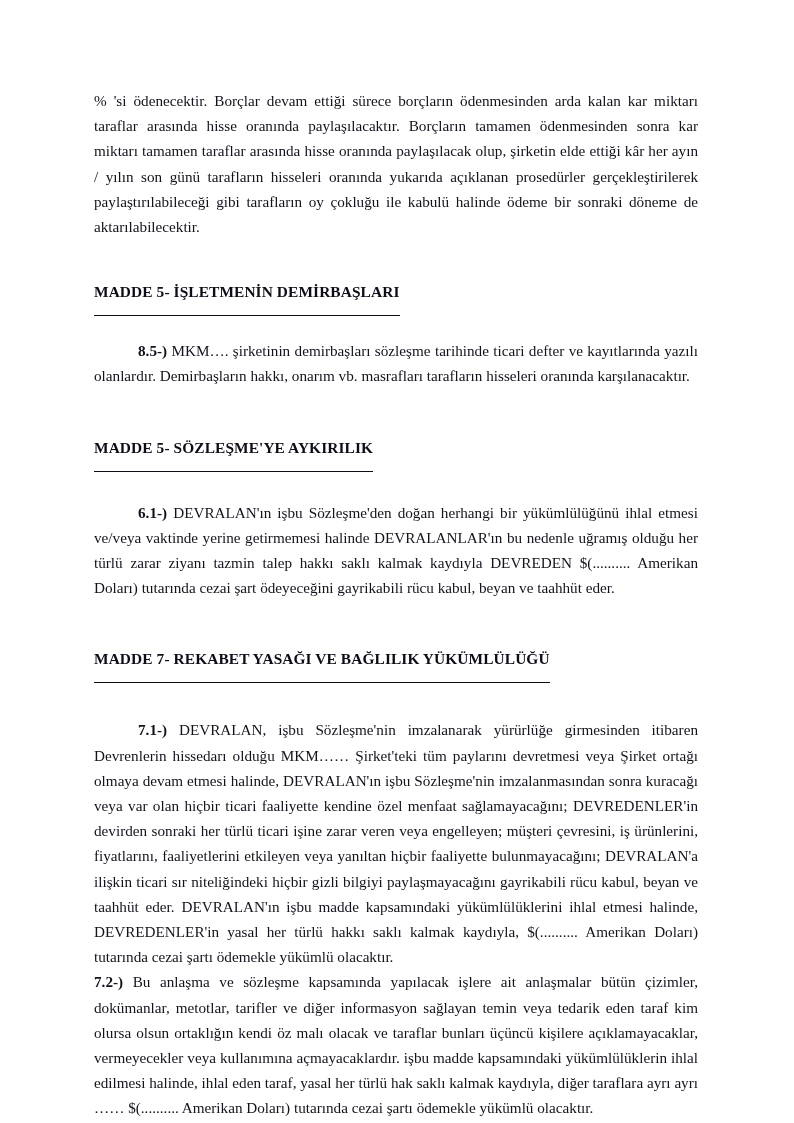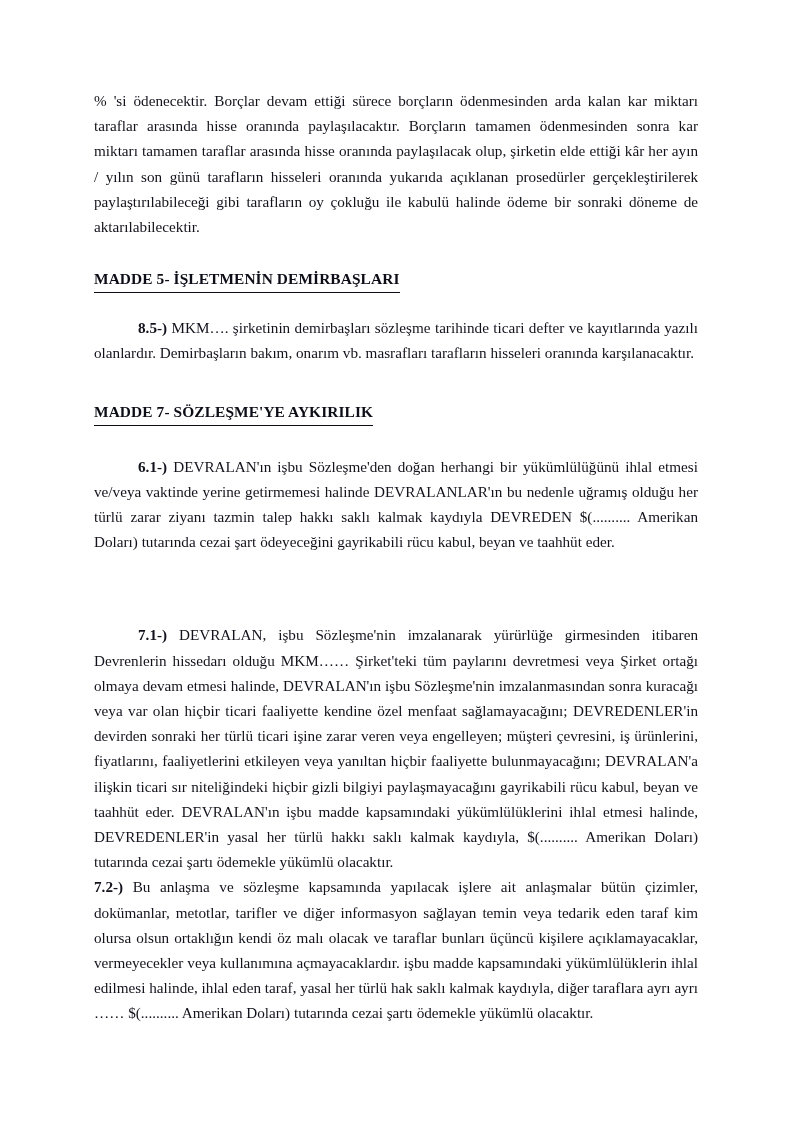--- a/index.html
+++ b/index.html
@@ -41,21 +41,22 @@
     margin: 0;
     font-size: 15.4px;
     line-height: 24px;
     font-weight: bold;
     color: #0d0d18;
     letter-spacing: 0.1px;
   }
   .heading .hd-text {
     display: inline-block;
     border-bottom: 1.6px solid #0d0d18;
-    padding-bottom: 1px;
+    padding-bottom: 11px;
+    margin-top: 13px;
   }
   .gap-md { height: 22px; }
   .gap-lg { height: 28px; }
   .gap-xl { height: 34px; }
   .lead { font-weight: bold; }
 </style>
 </head>
 <body>
 
 <div class="page">
@@ -63,32 +64,33 @@
 
     <p class="para">% 'si ödenecektir. Borçlar devam ettiği sürece borçların ödenmesinden arda kalan kar miktarı taraflar arasında hisse oranında paylaşılacaktır. Borçların tamamen ödenmesinden sonra kar miktarı tamamen taraflar arasında hisse oranında paylaşılacak olup, şirketin elde ettiği kâr her ayın / yılın son günü tarafların hisseleri oranında yukarıda açıklanan prosedürler gerçekleştirilerek paylaştırılabileceği gibi tarafların oy çokluğu ile kabulü halinde ödeme bir sonraki döneme de aktarılabilecektir.</p>
 
 
     <div class="gap-lg"></div>
 
     <div class="heading"><span class="hd-text">MADDE 5- İŞLETMENİN DEMİRBAŞLARI</span></div>
 
     <div class="gap-md"></div>
 
-    <p class="para indent"><span class="lead">8.5-)</span><span> MKM…. şirketinin demirbaşları sözleşme tarihinde ticari defter ve kayıtlarında yazılı olanlardır. Demirbaşların bakım, onarım vb. masrafları tarafların hisseleri oranında karşılanacaktır.</span></p>
+    <p class="para indent"><span class="lead">8.5-)</span><span> MKM…. şirketinin demirbaşları sözleşme tarihinde ticari defter ve kayıtlarında yazılı olanlardır. Demirbaşların hakkı, onarım vb. masrafları tarafların hisseleri oranında karşılanacaktır.</span></p>
 
     <div class="gap-xl"></div>
 
-    <div class="heading"><span class="hd-text">MADDE 7- SÖZLEŞME'YE AYKIRILIK</span></div>
+    <div class="heading"><span class="hd-text">MADDE 5- SÖZLEŞME'YE AYKIRILIK</span></div>
 
     <div class="gap-lg"></div>
 
     <p class="para indent"><span class="lead">6.1-)</span><span> DEVRALAN'ın işbu Sözleşme'den doğan herhangi bir yükümlülüğünü ihlal etmesi ve/veya vaktinde yerine getirmemesi halinde DEVRALANLAR'ın bu nedenle uğramış olduğu her türlü zarar ziyanı tazmin talep hakkı saklı kalmak kaydıyla DEVREDEN $(.......... Amerikan Doları) tutarında cezai şart ödeyeceğini gayrikabili rücu kabul, beyan ve taahhüt eder.</span></p>
 
     <div class="gap-xl"></div>
 
+    <div class="heading"><span class="hd-text">MADDE 7- REKABET YASAĞI VE BAĞLILIK YÜKÜMLÜLÜĞÜ</span></div>
 
     <div class="gap-xl"></div>
 
     <p class="para indent"><span class="lead">7.1-)</span><span> DEVRALAN, işbu Sözleşme'nin imzalanarak yürürlüğe girmesinden itibaren Devrenlerin hissedarı olduğu MKM…… Şirket'teki tüm paylarını devretmesi veya Şirket ortağı olmaya devam etmesi halinde, DEVRALAN'ın işbu Sözleşme'nin imzalanmasından sonra kuracağı veya var olan hiçbir ticari faaliyette kendine özel menfaat sağlamayacağını; DEVREDENLER'in devirden sonraki her türlü ticari işine zarar veren veya engelleyen; müşteri çevresini, iş ürünlerini, fiyatlarını, faaliyetlerini etkileyen veya yanıltan hiçbir faaliyette bulunmayacağını; DEVRALAN'a ilişkin ticari sır niteliğindeki hiçbir gizli bilgiyi paylaşmayacağını gayrikabili rücu kabul, beyan ve taahhüt eder. DEVRALAN'ın işbu madde kapsamındaki yükümlülüklerini ihlal etmesi halinde, DEVREDENLER'in yasal her türlü hakkı saklı kalmak kaydıyla, $(.......... Amerikan Doları) tutarında cezai şartı ödemekle yükümlü olacaktır.</span></p>
 
     <p class="para"><span class="lead">7.2-)</span><span> Bu anlaşma ve sözleşme kapsamında yapılacak işlere ait anlaşmalar bütün çizimler, dokümanlar, metotlar, tarifler ve diğer informasyon sağlayan temin veya tedarik eden taraf kim olursa olsun ortaklığın kendi öz malı olacak ve taraflar bunları üçüncü kişilere açıklamayacaklar, vermeyecekler veya kullanımına açmayacaklardır. işbu madde kapsamındaki yükümlülüklerin ihlal edilmesi halinde, ihlal eden taraf, yasal her türlü hak saklı kalmak kaydıyla, diğer taraflara ayrı ayrı …… $(.......... Amerikan Doları) tutarında cezai şartı ödemekle yükümlü olacaktır.</span></p>
 
   </div>
 </div>
 

